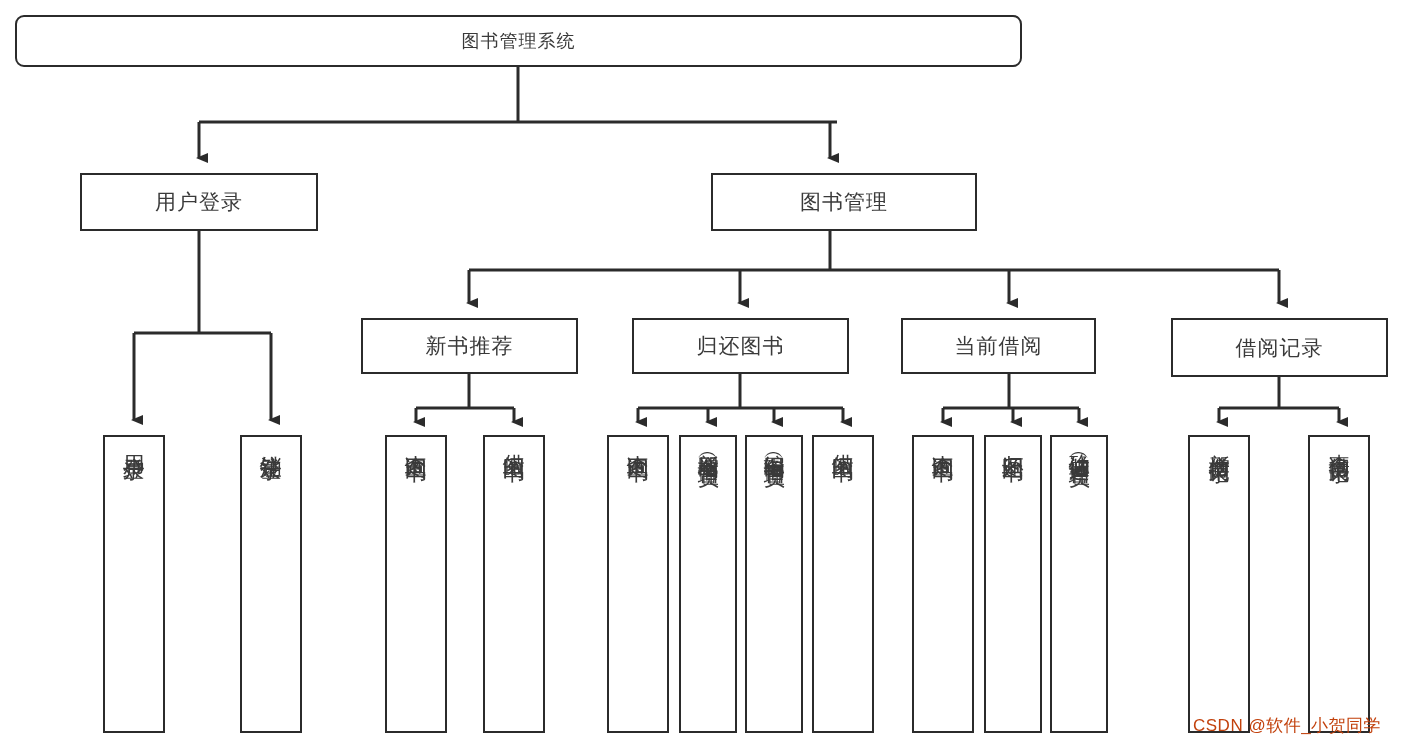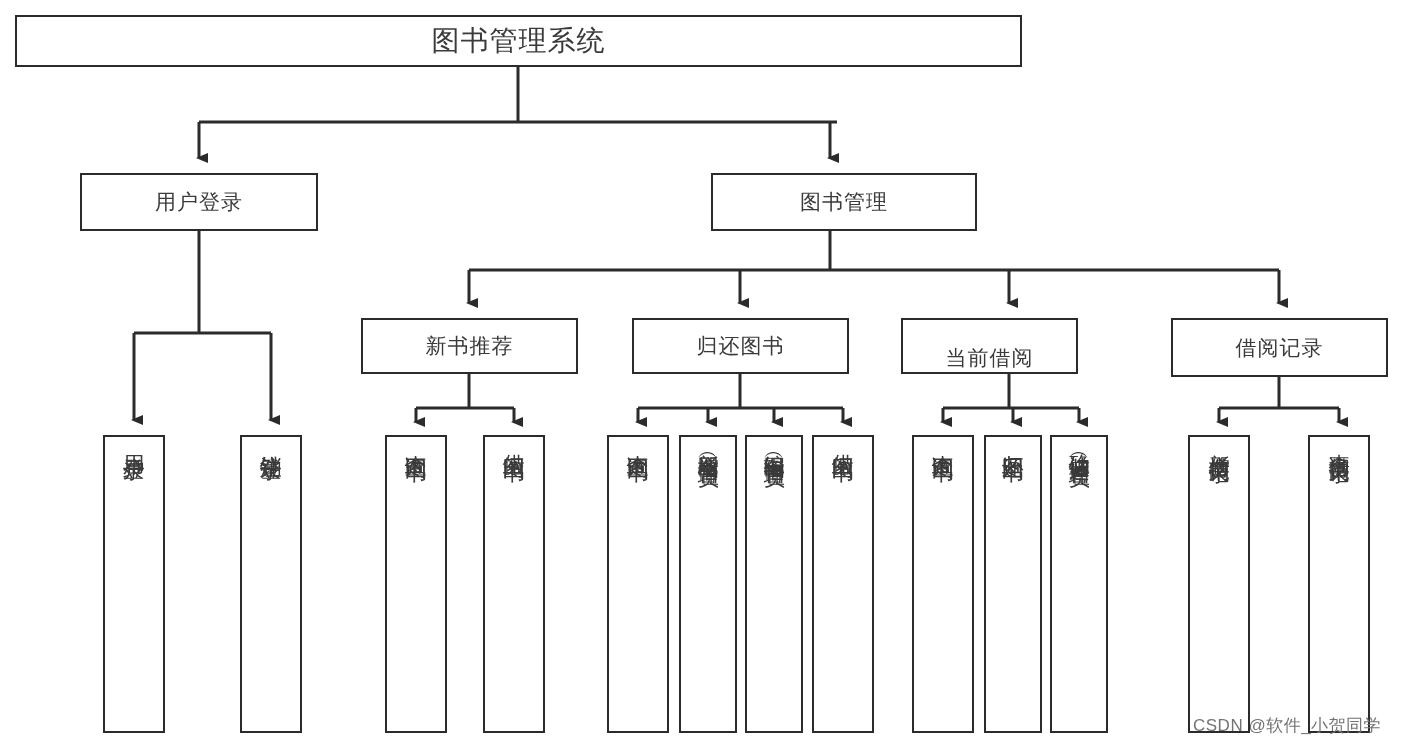--- a/index.html
+++ b/index.html
@@ -34,42 +34,43 @@
     display: flex;
     align-items: center;
     justify-content: center;
     color: #3a3a3a;
   }
   .node.h {
     font-size: 21px;
     letter-spacing: 1px;
   }
   .node.root {
-    font-size: 28px;
+    font-size: 18px;
+    border-radius: 9px;
   }
   .node.v {
     align-items: flex-start;
     justify-content: center;
     padding-top: 0;
   }
   .vtext {
     writing-mode: vertical-rl;
     text-orientation: upright;
     font-size: 22px;
     line-height: 1.16;
     letter-spacing: 2px;
     color: #3a3a3a;
     white-space: nowrap;
   }
   .vtext.fit {
     font-size: 21px;
   }
   .watermark {
     position: absolute;
-    color: #737373;
+    color: #c2410c;
     font-size: 17px;
     letter-spacing: 0.5px;
     white-space: nowrap;
   }
 </style>
 </head>
 <body>
 
 <div id="stage">
 
@@ -133,21 +134,21 @@
   <div class="node h" style="left:711px; top:173px; width:266px; height:58px;">
     <span>图书管理</span>
   </div>
 
   <div class="node h" style="left:361px; top:318px; width:217px; height:56px;">
     <span>新书推荐</span>
   </div>
   <div class="node h" style="left:632px; top:318px; width:217px; height:56px;">
     <span>归还图书</span>
   </div>
-  <div class="node h" style="left:901px; top:318px; width:177px; height:56px;align-items:flex-end;">
+  <div class="node h" style="left:901px; top:318px; width:195px; height:56px;">
     <span>当前借阅</span>
   </div>
   <div class="node h" style="left:1171px; top:318px; width:217px; height:59px;">
     <span>借阅记录</span>
   </div>
 
   <div class="node v" style="left:103px; top:435px; width:62px; height:298px;">
     <span class="vtext">用户登录</span>
   </div>
   <div class="node v" style="left:240px; top:435px; width:62px; height:298px;">

